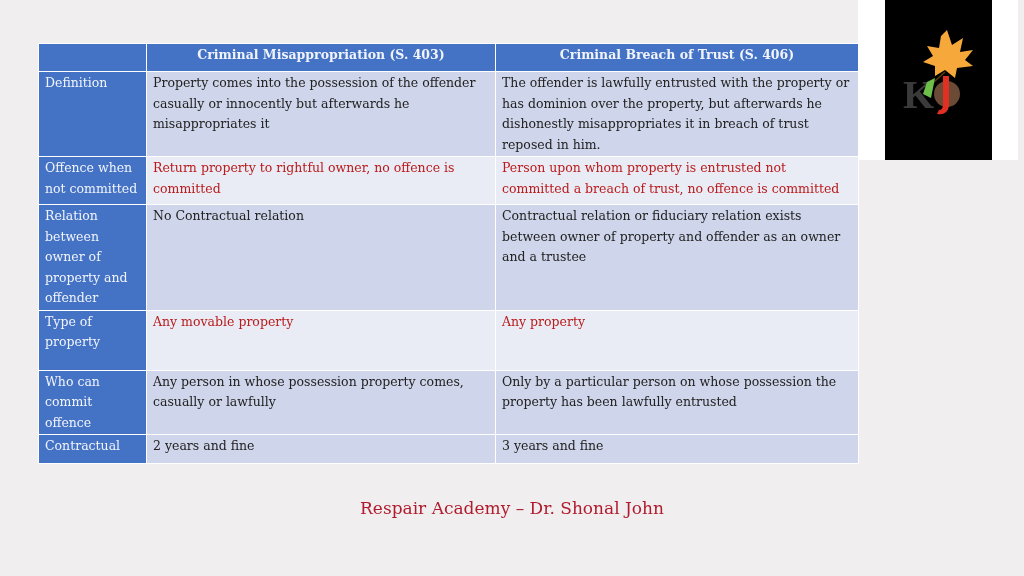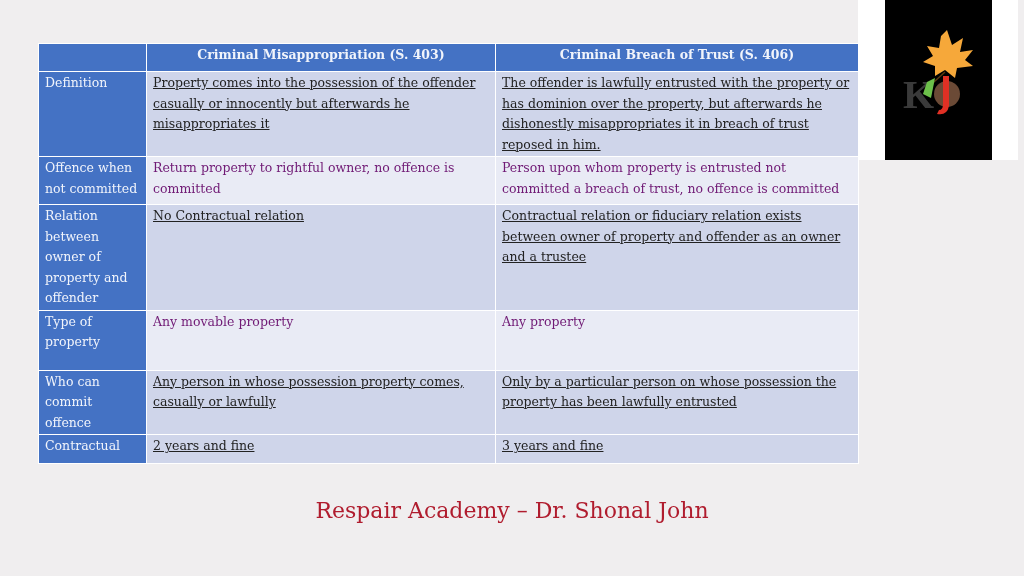--- a/index.html
+++ b/index.html
@@ -5,25 +5,25 @@
   html, body { margin:0; padding:0; }
   body { width:1024px; height:576px; background:#f0eeef; position:relative; overflow:hidden;
          font-family:"DejaVu Serif","Liberation Serif",serif; }
   .logo-box { position:absolute; left:858px; top:0; width:160px; height:160px; background:#ffffff; }
   .logo-black { position:absolute; left:27px; top:0; width:107px; height:160px; background:#000; }
   table { position:absolute; left:38px; top:43px; width:820px; border-collapse:collapse; table-layout:fixed; }
   col.c0 { width:108px; } col.c1 { width:349px; } col.c2 { width:363px; }
   th, td { font-size:12.5px; line-height:20.5px; vertical-align:top; padding:1px 6px; border:1.5px solid #ffffff; }
   th { background:#4472c4; color:#f1f4fb; font-weight:bold; height:25px; text-align:center; padding-top:1px; }
   td.label { background:#4472c4; color:#f1f4fb; }
-  tr.odd td.cell { background:#cfd5ea; color:#222;text-decoration:underline; }
-  tr.even td.cell { background:#e9ebf5; color:#701a75; }
+  tr.odd td.cell { background:#cfd5ea; color:#222; }
+  tr.even td.cell { background:#e9ebf5; color:#b91c1c; }
   td.center { text-align:left; }
   .footer { position:absolute; left:0; width:1024px; top:498px; text-align:center;
-            color:#b01c2e; font-size:22px; }
+            color:#b01c2e; font-size:17px; }
 </style>
 </head>
 <body>
 
 <div class="logo-box">
   <div class="logo-black">
     <svg width="107" height="160" viewBox="0 0 107 160">
 
       <polygon points="62,30 67,45 78,38 75,52 88,50 80,60 88,66 72,68 70,78 60,70 50,76 50,66 38,62 48,56 42,46 54,48 56,36" fill="#f6a83a"></polygon>
       <line x1="60" y1="72" x2="40" y2="90" stroke="#5a3a10" stroke-width="1.5"></line>

